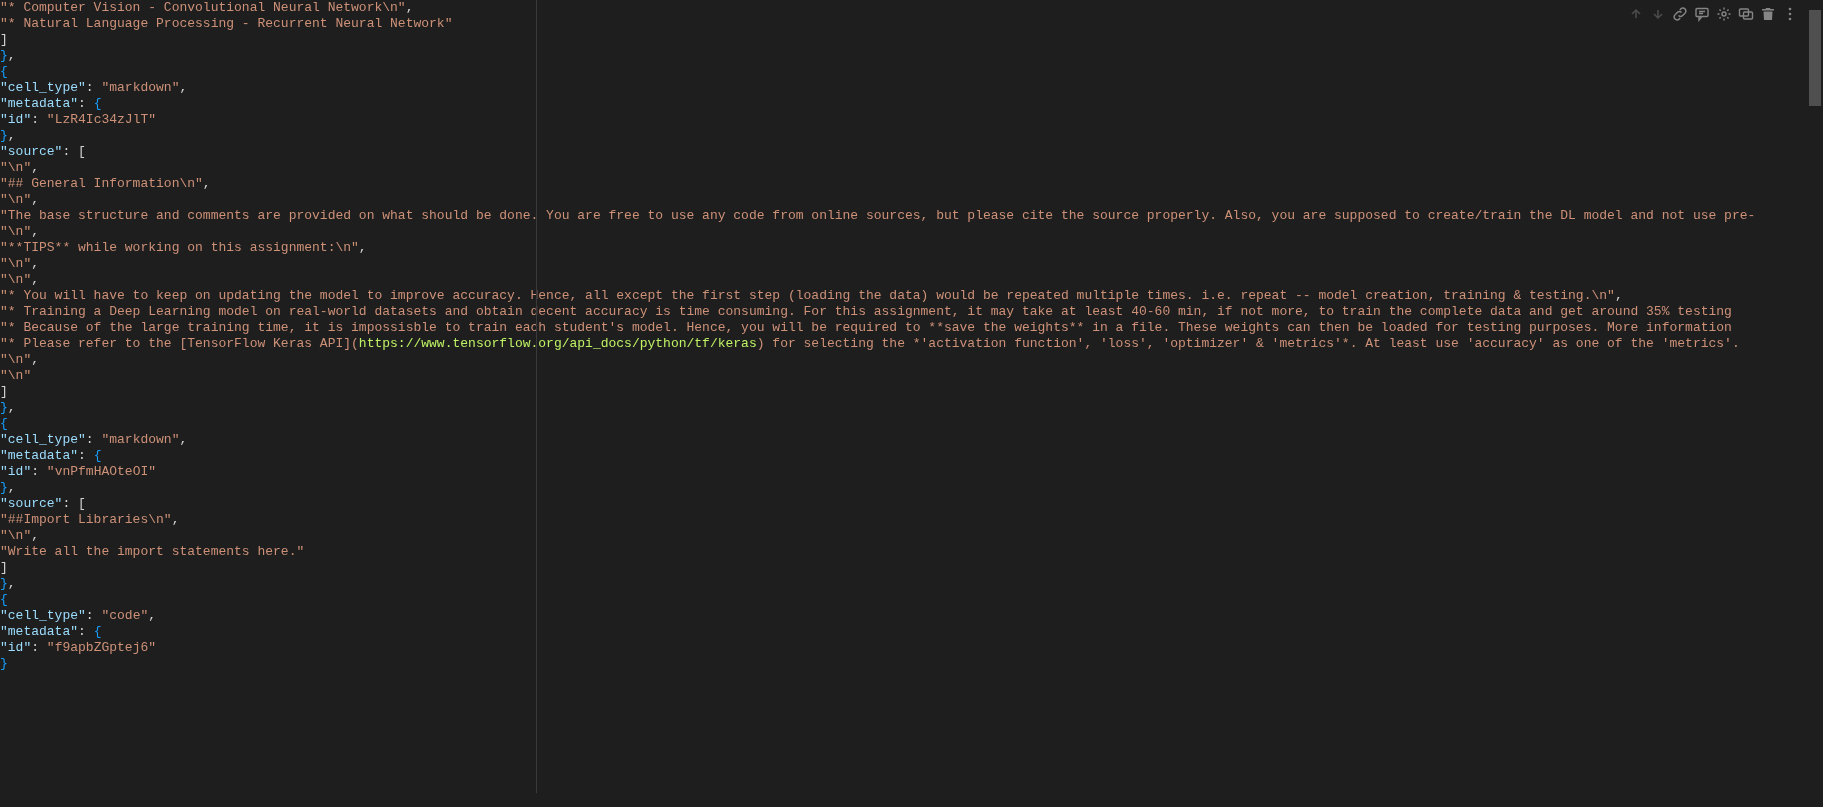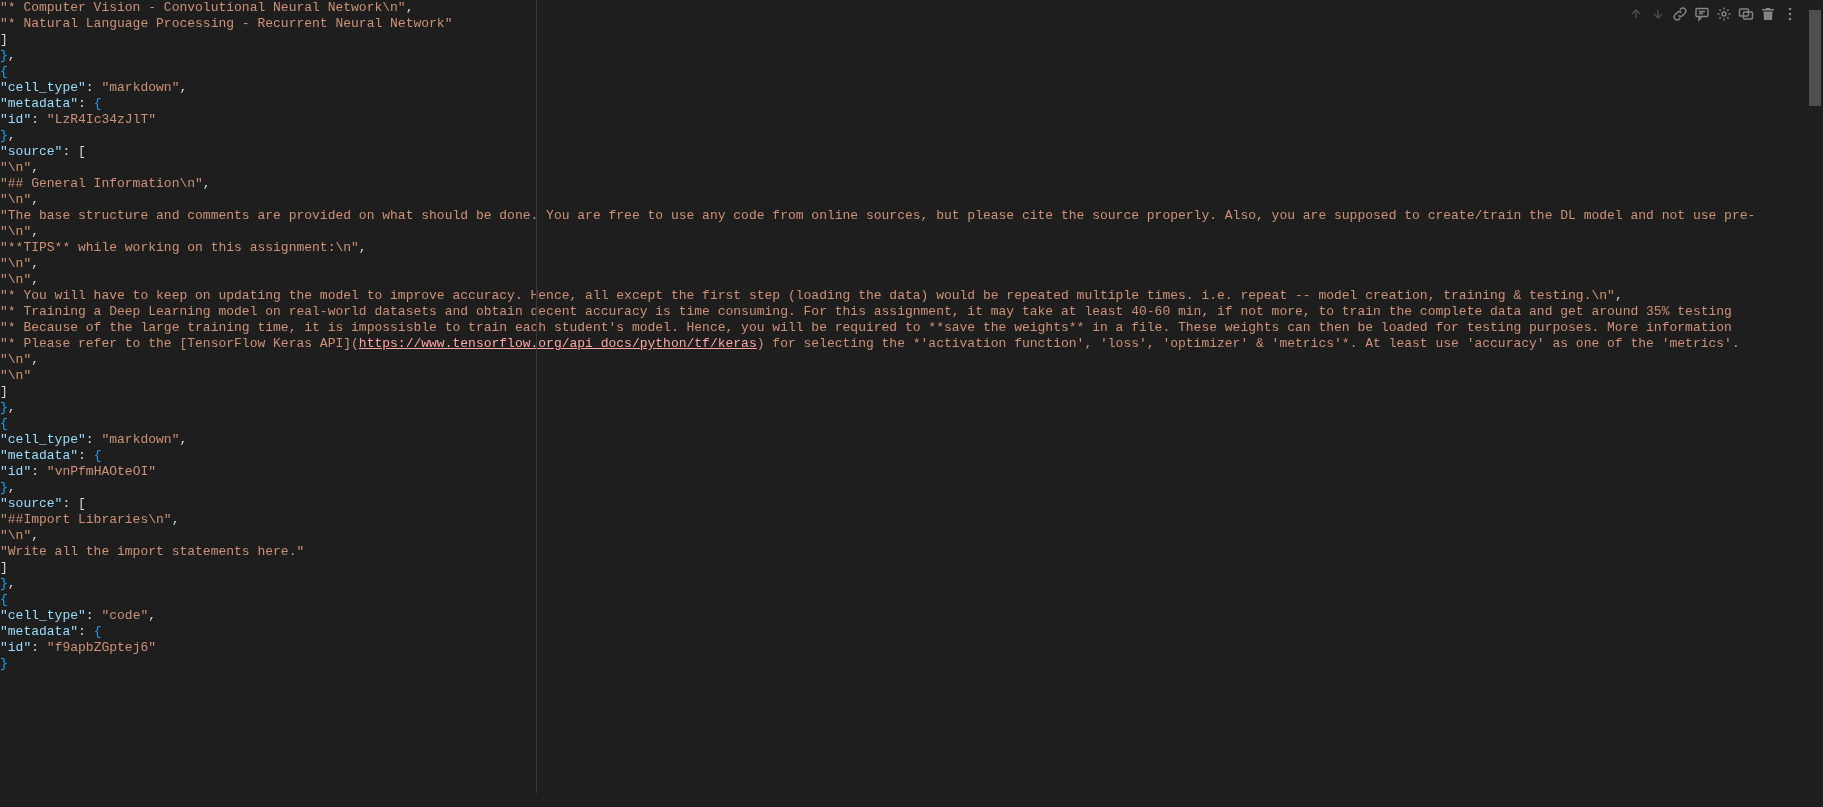--- a/index.html
+++ b/index.html
@@ -26,21 +26,21 @@
     overflow: hidden;
   }
   .code-area .ln { display:block; padding-left: 0; }
   .ind1 { padding-left: 36px; }
   .ind2 { padding-left: 50px; }
   .ind3 { padding-left: 64px; }
   .c-key   { color: #9cdcfe; }
   .c-str   { color: #ce9178; }
   .c-pun   { color: #d4d4d4; }
   .c-brace { color: #179fff; }
-  .c-link  { color: #fca5a5; text-decoration: underline; }
+  .c-link  { color: #bef264; }
 
   .toolbar {
     position:absolute; top:4px; right:22px;
     display:flex; gap:0; background:#1e1e1e; z-index:5;
   }
   .toolbar .tbtn {
     width:22px; height:20px; display:flex; align-items:center; justify-content:center;
     color:#858585; cursor:pointer;
   }
   .toolbar .tbtn.dim { opacity:.45; }

